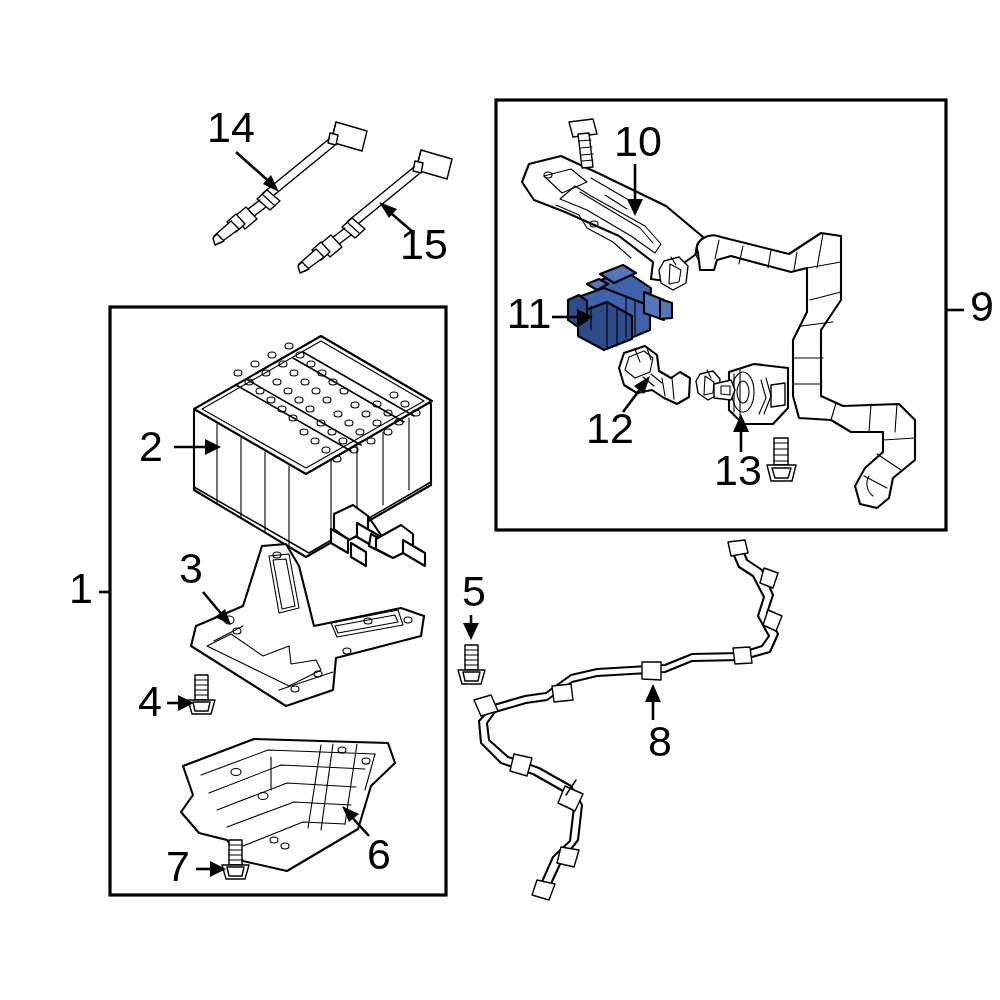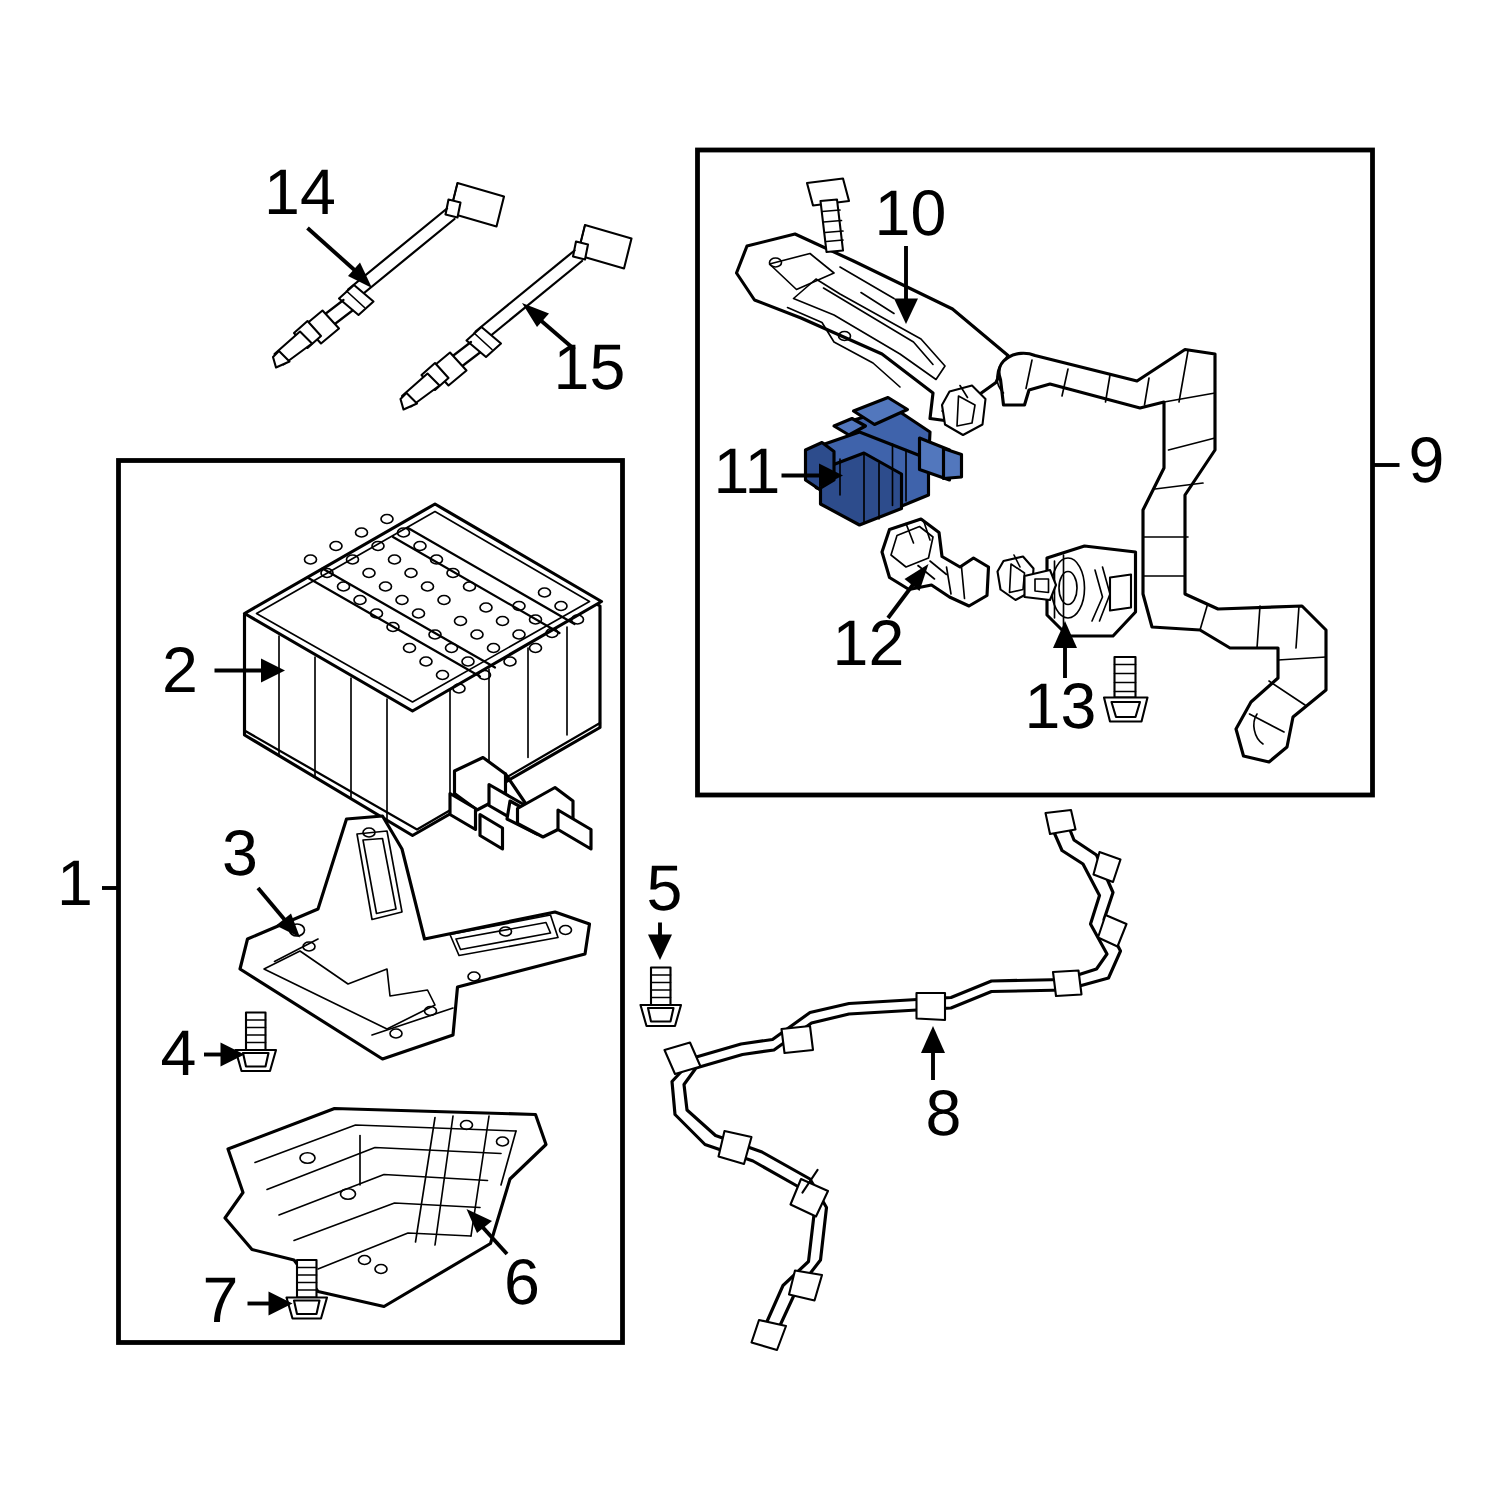--- a/index.html
+++ b/index.html
@@ -3,21 +3,21 @@
 <meta charset="utf-8">
 <title>Parts Diagram</title>
 <style>
   html,body{margin:0;padding:0;background:#ffffff;}
   body{
     width:1000px;height:1000px;
     font-family:"Liberation Sans", sans-serif;
     overflow:hidden;
     position:relative;
   }
-  #stage{position:absolute;left:0;top:0;width:964px;height:1000px;}
+  #stage{position:absolute;left:0;top:0;width:964px;height:1000px;padding-left:31px;}
   svg{display:block;}
   .callout{
     font-family:"Liberation Sans", sans-serif;
     font-size:43px;
     font-weight:400;
     fill:#000000;
     dominant-baseline:middle;
   }
   .ln{fill:none;stroke:#000;stroke-width:2.1;stroke-linecap:round;stroke-linejoin:round;}
   .ln-thin{fill:none;stroke:#000;stroke-width:1.5;stroke-linecap:round;stroke-linejoin:round;}

